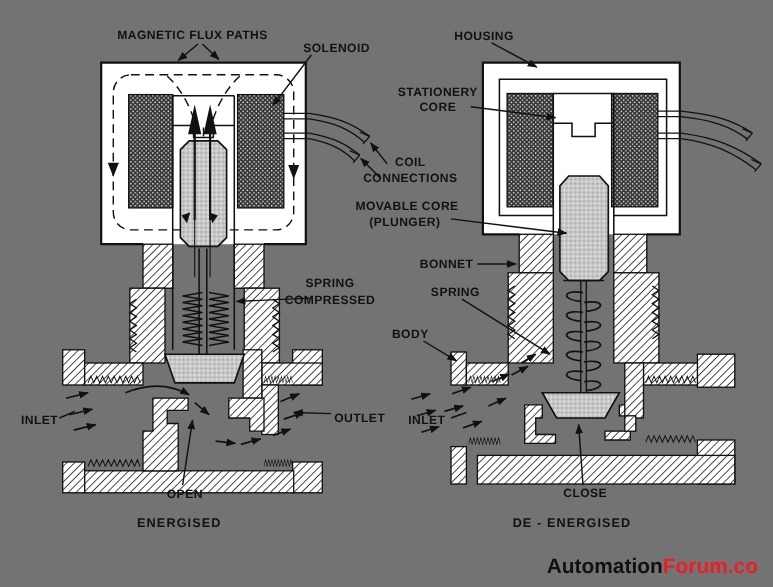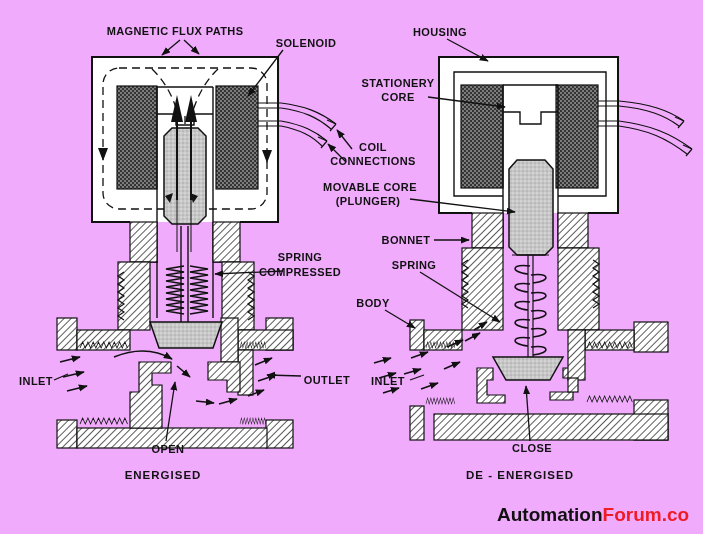--- a/index.html
+++ b/index.html
@@ -1,16 +1,16 @@
 <!DOCTYPE html>
 <html><head>
 <meta charset="utf-8">
 <style>
   html,body{margin:0;padding:0;background:#ffffff;}
-  .stage{position:relative;width:703px;height:534px;background:#f0abfc;overflow:hidden;
+  .stage{position:relative;width:703px;height:534px;background:#737373;overflow:hidden;
          font-family:"Liberation Sans", sans-serif;}
   svg text{font-family:"Liberation Sans", sans-serif;font-weight:bold;fill:#111;
            letter-spacing:.4px;}
   .lbl{font-size:11px;}
   .cap{font-size:11.5px;letter-spacing:1px;}
   .wm{font-size:19px;letter-spacing:0;}
 </style>
 </head>
 <body>
 

